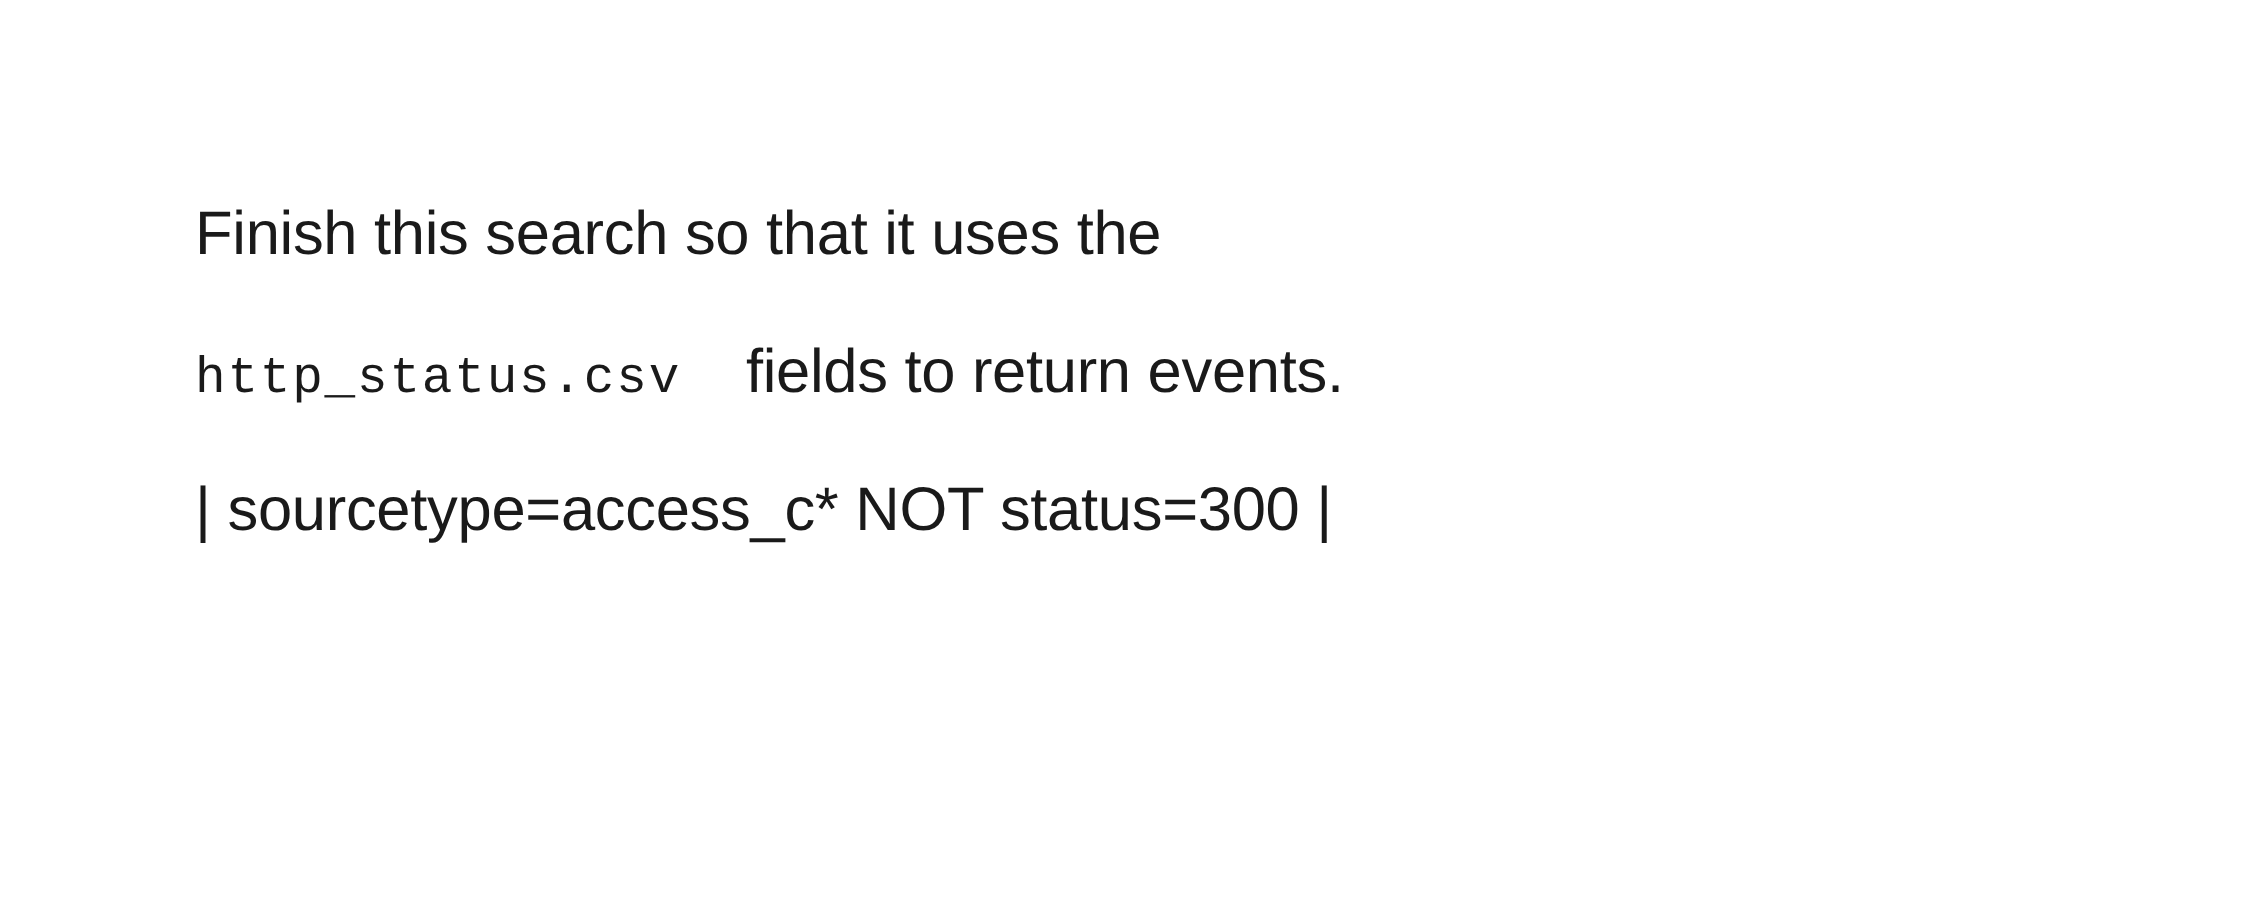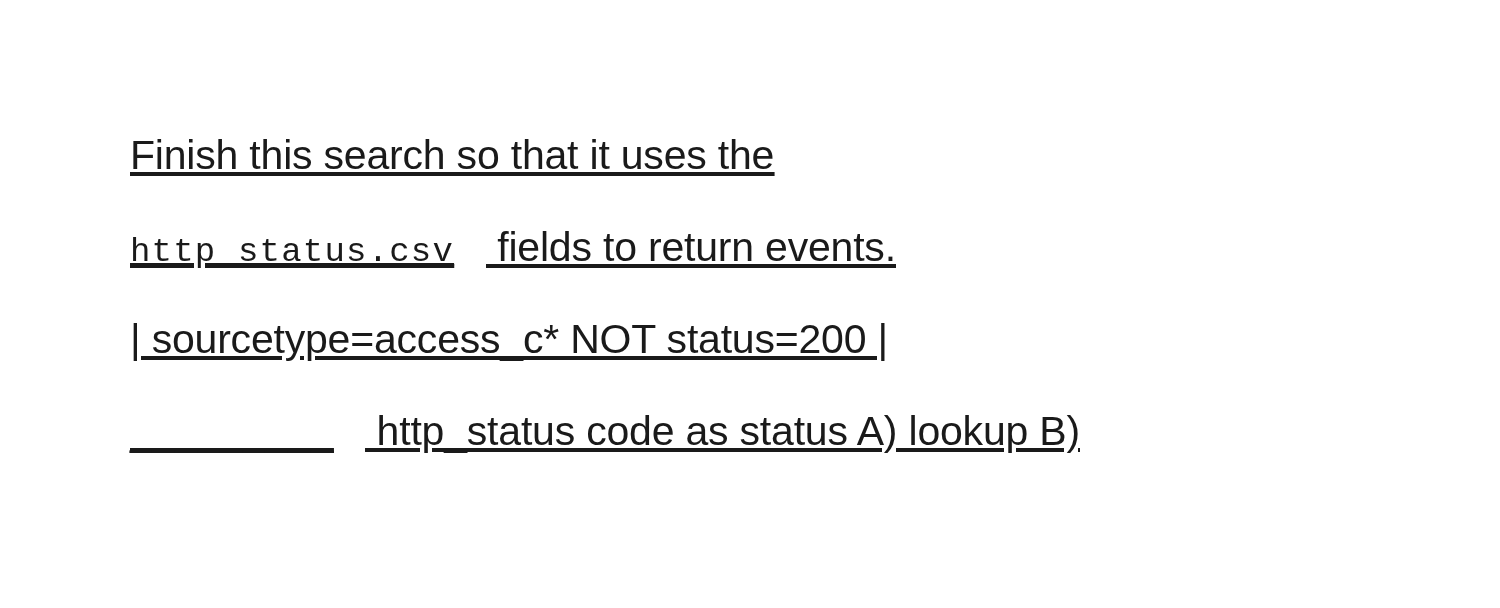--- a/index.html
+++ b/index.html
@@ -1,19 +1,18 @@
 <!DOCTYPE html>
 <html><head>
   <meta charset="utf-8">
   <style>
     * {
       margin: 16px;
       padding: 0;
       box-sizing: border-box;
-      text-decoration: underline;
     }
     body {
       width: 1500px;
       height: 608px;
       background: #ffffff;
       font-family: -apple-system, BlinkMacSystemFont, "Segoe UI", Helvetica, Arial, sans-serif;
       color: #1a1a1a;
       padding: 70px 50px 50px 50px;
     }
     .question-block {
@@ -32,18 +31,15 @@
 <body>
 
 <div class="question-block">
   <div>
     <span>Finish this search so that it uses the</span>
   </div>
   <div>
     <span class="mono">http_status.csv</span><span> fields to return events.</span>
   </div>
   <div>
-    <span>| sourcetype=access_c* NOT status=200 |</span>
-  </div>
-  <div>
-    <span>_________</span><span> http_status code as status A) lookup B)</span>
+    <span>| sourcetype=access_c* NOT status=300 |</span>
   </div>
 </div>
 
 </body></html>

